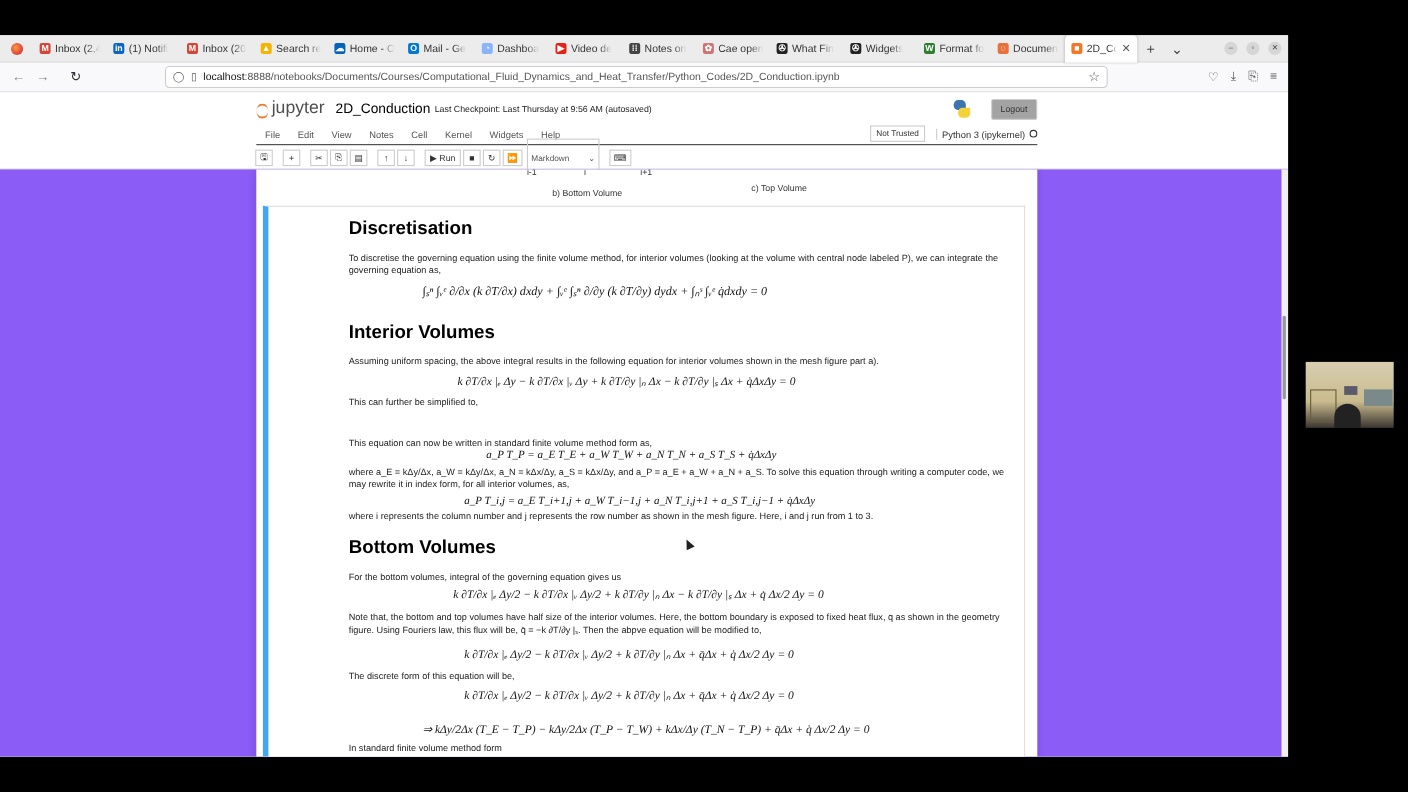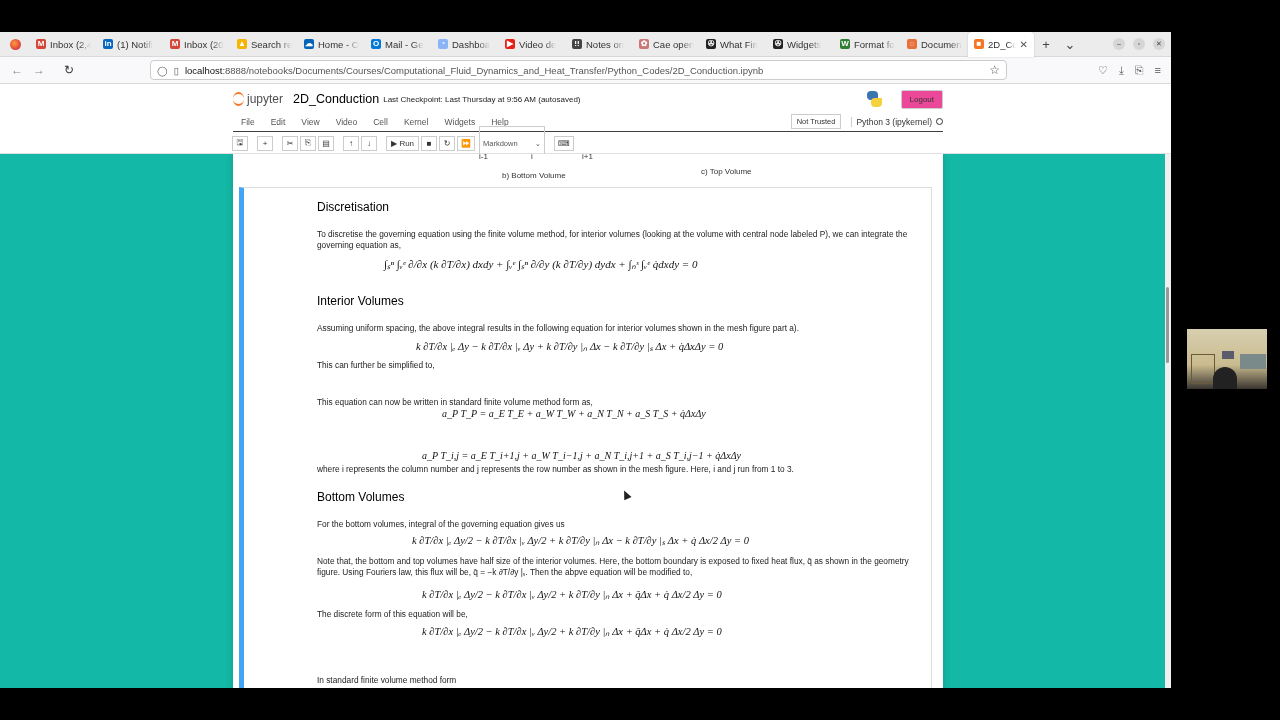--- a/index.html
+++ b/index.html
@@ -19,43 +19,43 @@
 #navbar{height:27px;background:#f9f9fb;display:flex;align-items:center;border-bottom:1px solid #ddd;font-size:10px}
 .nav-btn{width:22px;text-align:center;color:#888;font-size:12px}
 .nav-btn.reload{color:#333}
 #urlbar{margin-left:70px;width:857px;height:20px;border:1px solid #ccc;border-radius:4px;background:#fff;display:flex;align-items:center;padding:0 6px;gap:6px;color:#333;font-size:9.5px}
 #urlbar .url-host{color:#111}
 #urlbar .url-rest{color:#555}
 #urlbar .star{margin-left:auto;color:#555;font-size:12px}
 .nav-right{margin-left:auto;display:flex;gap:11px;padding-right:10px;color:#555;font-size:11px}
 #jp-header{position:absolute;top:52px;left:0;width:1171px;height:70px;background:#fff;border-bottom:1px solid #e0e0e0;box-shadow:0 1px 3px rgba(0,0,0,.1)}
 #jp-title-row{position:absolute;left:233px;top:4px;width:710px;height:22px;display:flex;align-items:center}
-.jp-logo{display:flex;align-items:flex-start;gap:3px;color:#4e4e4e;font-size:12px;margin-right:10px}
+.jp-logo{display:flex;align-items:flex-end;gap:3px;color:#4e4e4e;font-size:16px;margin-right:10px}
 .jp-logo .ring{width:11px;height:14px;border-top:2px solid #f37726;border-bottom:2px solid #f37726;border-radius:50%}
 .nb-name{font-size:12.5px;color:#000;margin-right:4px}
 .checkpoint{font-size:8px;color:#222}
 .py-logo{margin-left:auto;width:18px;height:18px;position:relative;margin-right:18px}
 .py-logo .b{position:absolute;left:2px;top:1px;width:11px;height:9px;background:#3a75b0;border-radius:4px 4px 0 4px}
 .py-logo .y{position:absolute;left:6px;top:8px;width:11px;height:9px;background:#f5d13b;border-radius:4px 0 4px 4px}
-.logout-btn{border:1px solid #ccc;border-radius:2px;padding:4px 8px;font-size:8px;color:#333;background:#ec4899}
+.logout-btn{border:1px solid #ccc;border-radius:2px;padding:4px 8px;font-size:8px;color:#333;background:#a3a3a3}
 #menubar{position:absolute;left:233px;top:28px;width:710px;height:20px;display:flex;align-items:center;font-size:8.5px;color:#555;border-bottom:1px solid #404040}
 #menubar .mi{padding:0 8px}
 .not-trusted{margin-left:auto;border:1px solid #ccc;padding:2px 5px;font-size:7.5px;color:#333;margin-right:10px}
 .kernel-ind{border-left:1px solid #ccc;padding-left:4px;font-size:8.5px;color:#333;display:flex;align-items:center;gap:4px}
 .kernel-ind .circ{width:7px;height:7px;border:1px solid #333;border-radius:50%}
 #toolbar{position:absolute;left:232px;top:50px;width:710px;height:18px;display:flex;align-items:center;gap:2px}
 .tb-btn{height:15px;min-width:16px;border:1px solid #ccc;background:#fff;font-size:8px;color:#333;display:flex;align-items:center;justify-content:center;padding:0 3px}
 .tb-gap{width:5px}
 .tb-select{height:15px;width:66px;border:1px solid #ccc;font-size:7.5px;color:#555;display:flex;align-items:center;justify-content:space-between;padding:16px 3px;margin-left:2px}
-#site{position:absolute;top:122px;left:0;width:1171px;height:534px;background:#14b8a6;overflow:hidden}
+#site{position:absolute;top:122px;left:0;width:1171px;height:534px;background:#8b5cf6;overflow:hidden}
 #page{position:absolute;left:233px;top:-2px;width:710px;height:600px;background:#fff;box-shadow:0 0 8px rgba(0,0,0,.15)}
 .fig-labels{position:absolute;left:0;top:0;width:710px;height:36px;font-size:8px;color:#333}
 #cell{position:absolute;left:6px;top:35px;width:693px;height:600px;border:1px solid #ddd;border-left:5px solid #42a5f5;background:#fff}
 .md{position:absolute;left:73px;width:610px;font-size:8.3px;line-height:11px;color:#222}
-.md h2{font-size:12px;font-weight:normal;color:#000}
+.md h2{font-size:17px;font-weight:bold;color:#000}
 .eq{position:absolute;font-family:"Liberation Serif",serif;font-style:italic;font-size:10.5px;color:#111;white-space:nowrap}
 #scrollbar{position:absolute;left:1165px;top:122px;width:6px;height:534px;background:#f0f0f0}
 #scrollbar .thumb{position:absolute;top:133px;left:1px;width:3px;height:76px;background:#999;border-radius:2px}
 #webcam{position:absolute;left:1187px;top:329px;width:80px;height:60px;background:linear-gradient(#d8cfb0,#c9bb8e 60%,#3a3530);overflow:hidden}
 #webcam .frame{position:absolute;left:4px;top:25px;width:24px;height:30px;border:1px solid #6a5a3a}
 #webcam .pic1{position:absolute;left:35px;top:22px;width:12px;height:8px;background:#5a5a6a}
 #webcam .pic2{position:absolute;left:53px;top:25px;width:26px;height:15px;background:#7a8a8a}
 #webcam .person{position:absolute;left:26px;top:38px;width:24px;height:24px;border-radius:12px 12px 0 0;background:#222}
 #cursor{position:absolute;left:622px;top:490px;width:0;height:0;border-left:4px solid transparent;border-right:4px solid transparent;border-bottom:9px solid #222;transform:rotate(-25deg)}
 </style>
@@ -167,21 +167,21 @@
       <div class="py-logo">
           <div class="b"></div>
           <div class="y"></div>
         </div>
       <div class="logout-btn">Logout</div>
     </div>
     <div id="menubar">
       <span class="mi">File</span>
       <span class="mi">Edit</span>
       <span class="mi">View</span>
-      <span class="mi">Video</span>
+      <span class="mi">Notes</span>
       <span class="mi">Cell</span>
       <span class="mi">Kernel</span>
       <span class="mi">Widgets</span>
       <span class="mi">Help</span>
       <span class="not-trusted">Not Trusted</span>
       <span class="kernel-ind">
           <span>Python 3 (ipykernel)</span>
           <span class="circ"></span>
         </span>
     </div>
@@ -210,49 +210,51 @@
     </div>
   </div>
 
   <div id="site">
     <div id="page">
       <div class="fig-labels">
         <span style="position:absolute;left:246px;top:0">i-1</span>
         <span style="position:absolute;left:298px;top:0">i</span>
         <span style="position:absolute;left:349px;top:0">i+1</span>
         <span style="position:absolute;left:269px;top:19px">b) Bottom Volume</span>
-        <span style="position:absolute;left:468px;top:15px">c) Top Volume</span>
+        <span style="position:absolute;left:450px;top:15px">c) Top Volume</span>
       </div>
       <div id="cell">
         <div class="md" style="top:14px">
             <h2>Discretisation</h2>
           </div>
         <div class="md" style="top:41px;width:610px">To discretise the governing equation using the finite volume method, for interior volumes (looking at the volume with central node labeled P), we can integrate the governing equation as,</div>
         <div class="eq" style="left:140px;top:68px;font-size:11px">∫ₛⁿ ∫ᵥᵉ ∂/∂x (k ∂T/∂x) dxdy + ∫ᵥᵉ ∫ₛⁿ ∂/∂y (k ∂T/∂y) dydx + ∫ₙˢ ∫ᵥᵉ q̇dxdy = 0</div>
 
         <div class="md" style="top:108px">
             <h2>Interior Volumes</h2>
           </div>
         <div class="md" style="top:135px">Assuming uniform spacing, the above integral results in the following equation for interior volumes shown in the mesh figure part a).</div>
         <div class="eq" style="left:172px;top:151px">k ∂T/∂x |ₑ Δy − k ∂T/∂x |ᵥ Δy + k ∂T/∂y |ₙ Δx − k ∂T/∂y |ₛ Δx + q̇ΔxΔy = 0</div>
         <div class="md" style="top:172px">This can further be simplified to,</div>
         <div class="md" style="top:209px">This equation can now be written in standard finite volume method form as,</div>
         <div class="eq" style="left:198px;top:220px;font-size:10px">a_P T_P = a_E T_E + a_W T_W + a_N T_N + a_S T_S + q̇ΔxΔy</div>
+        <div class="md" style="top:236px">where a_E = kΔy/Δx, a_W = kΔy/Δx, a_N = kΔx/Δy, a_S = kΔx/Δy, and a_P = a_E + a_W + a_N + a_S. To solve this equation through writing a computer code, we may rewrite it in index form, for all interior volumes, as,</div>
         <div class="eq" style="left:178px;top:262px;font-size:10px">a_P T_i,j = a_E T_i+1,j + a_W T_i−1,j + a_N T_i,j+1 + a_S T_i,j−1 + q̇ΔxΔy</div>
         <div class="md" style="top:276px">where i represents the column number and j represents the row number as shown in the mesh figure. Here, i and j run from 1 to 3.</div>
 
         <div class="md" style="top:304px">
             <h2>Bottom Volumes</h2>
           </div>
         <div class="md" style="top:331px">For the bottom volumes, integral of the governing equation gives us</div>
         <div class="eq" style="left:168px;top:345px">k ∂T/∂x |ₑ Δy/2 − k ∂T/∂x |ᵥ Δy/2 + k ∂T/∂y |ₙ Δx − k ∂T/∂y |ₛ Δx + q̇ Δx/2 Δy = 0</div>
         <div class="md" style="top:368px">Note that, the bottom and top volumes have half size of the interior volumes. Here, the bottom boundary is exposed to fixed heat flux, q̄ as shown in the geometry figure. Using Fouriers law, this flux will be, q̄ = −k ∂T/∂y |ₛ. Then the abpve equation will be modified to,</div>
         <div class="eq" style="left:178px;top:399px">k ∂T/∂x |ₑ Δy/2 − k ∂T/∂x |ᵥ Δy/2 + k ∂T/∂y |ₙ Δx + q̄Δx + q̇ Δx/2 Δy = 0</div>
         <div class="md" style="top:421px">The discrete form of this equation will be,</div>
         <div class="eq" style="left:178px;top:436px">k ∂T/∂x |ₑ Δy/2 − k ∂T/∂x |ᵥ Δy/2 + k ∂T/∂y |ₙ Δx + q̄Δx + q̇ Δx/2 Δy = 0</div>
+        <div class="eq" style="left:140px;top:468px">⇒ kΔy/2Δx (T_E − T_P) − kΔy/2Δx (T_P − T_W) + kΔx/Δy (T_N − T_P) + q̄Δx + q̇ Δx/2 Δy = 0</div>
         <div class="md" style="top:487px">In standard finite volume method form</div>
       </div>
     </div>
   </div>
   <div id="scrollbar">
       <div class="thumb"></div>
     </div>
 </div>
 
 <div id="webcam">

